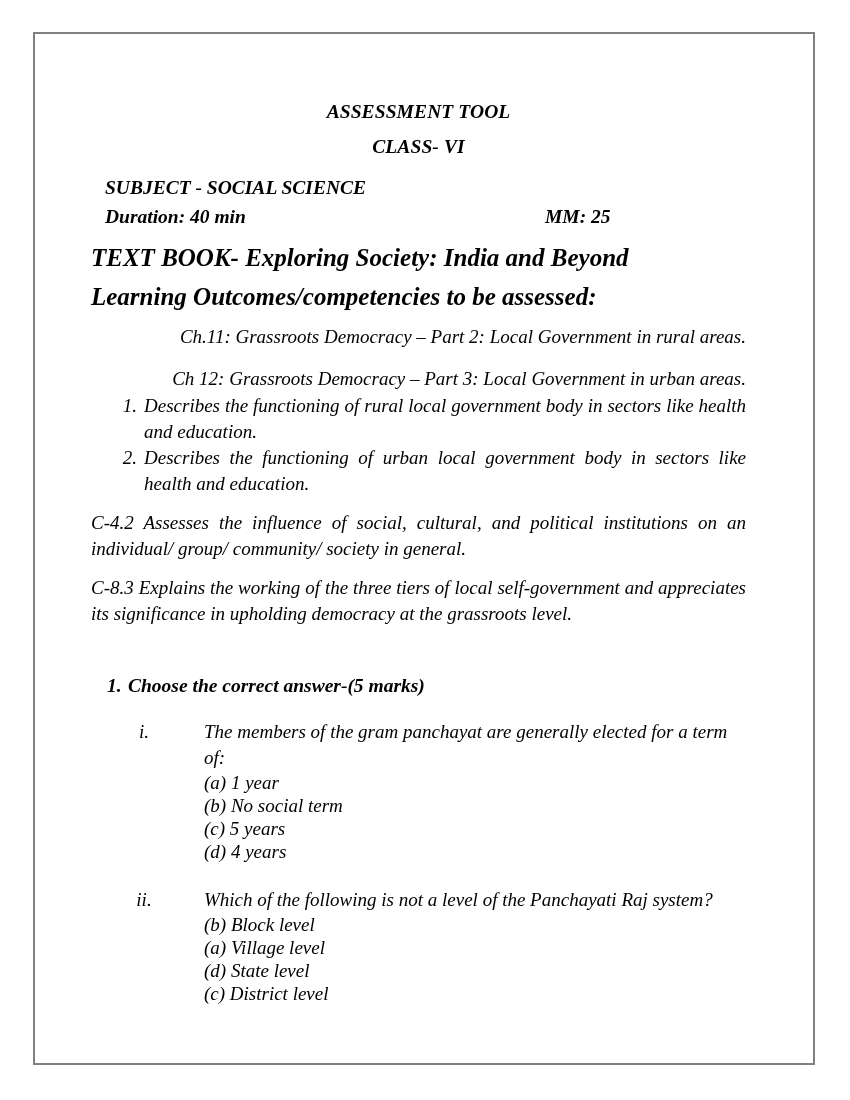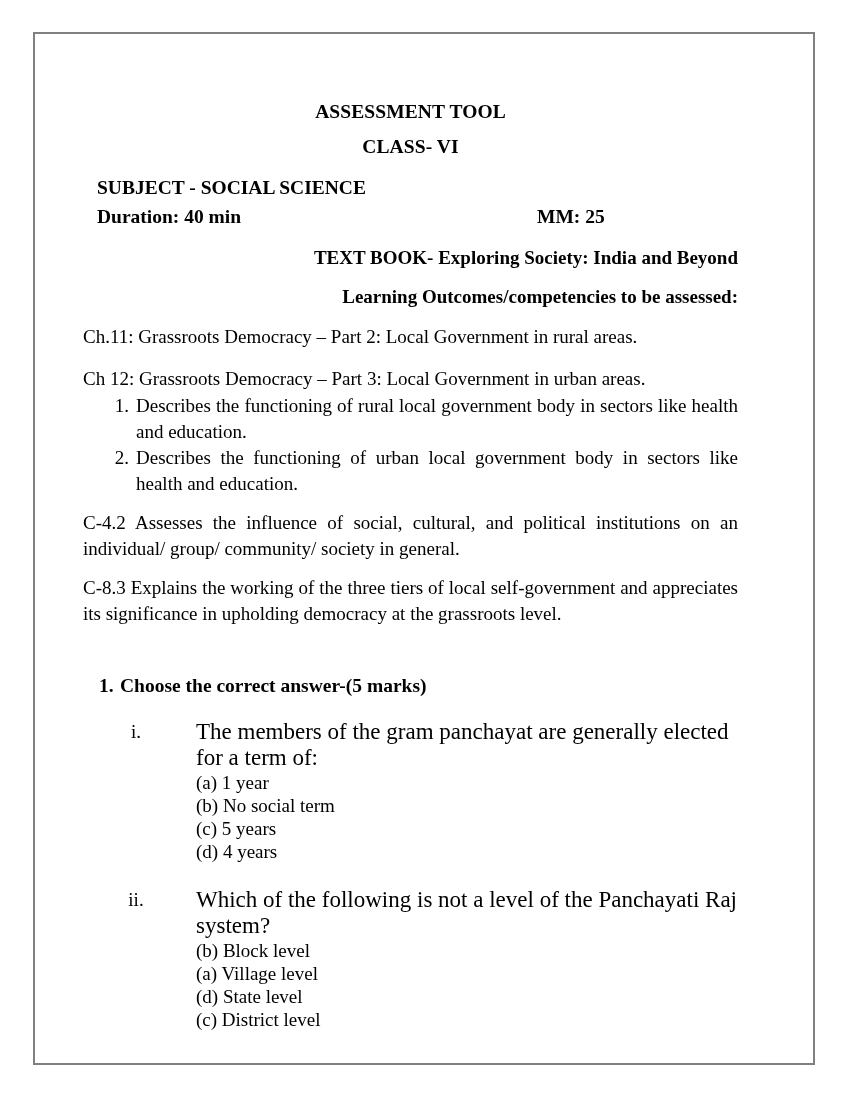--- a/index.html
+++ b/index.html
@@ -20,23 +20,24 @@
     top: 32px;
     width: 782px;
     height: 1033px;
     border: 2px solid #808080;
     box-sizing: border-box;
     background: #ffffff;
     overflow: hidden;
   }
   .content {
     position: absolute;
-    left: 48px;
+    left: 56px;
     top: 60px;
     width: 655px;
+    font-style: italic;
   }
 
   
   .title-line {
     text-align: center;
     font-weight: bold;
     font-size: 19.5px;
     line-height: 35px;
     letter-spacing: 0.1px;
   }
@@ -50,36 +51,35 @@
     height: 29px;
     margin-left: 14px;
   }
   .meta-left  { position: absolute; left: 0;     top: 0; white-space: nowrap; }
   .meta-right { position: absolute; left: 440px; top: 0; white-space: nowrap; }
 
   .meta-row.first { margin-top: 9px; }
 
   .bold-line {
     font-weight: bold;
-    font-size: 19px;
+    font-size: 25px;
     line-height: 29px;
     margin-top: 12px;
-    text-align: right;
   }
   .bold-line.tight { margin-top: 10px; }
 
   
   .para {
     font-size: 19px;
     line-height: 26px;
     margin-top: 13px;
     text-align: justify;
     text-justify: inter-word;
   }
-  .para.nojust { text-align: left; }
+  .para.nojust { text-align: right; }
   .para.gap    { margin-top: 16px; }
 
   
   .num-list {
     margin: 1px 0 0 0;
     padding: 0;
     list-style: none;
   }
   .num-list li {
     position: relative;
@@ -116,21 +116,21 @@
   .q-block .roman {
     position: absolute;
     left: 40px;
     top: 0;
     width: 26px;
     text-align: center;
     font-size: 19px;
     line-height: 26px;
   }
   .q-text {
-    font-size: 23px;
+    font-size: 19px;
     line-height: 26px;
     margin-top: 20px;
   }
   .opt-list {
     margin: 0;
     padding: 0;
     list-style: none;
   }
   .opt-list li {
     font-size: 19px;

